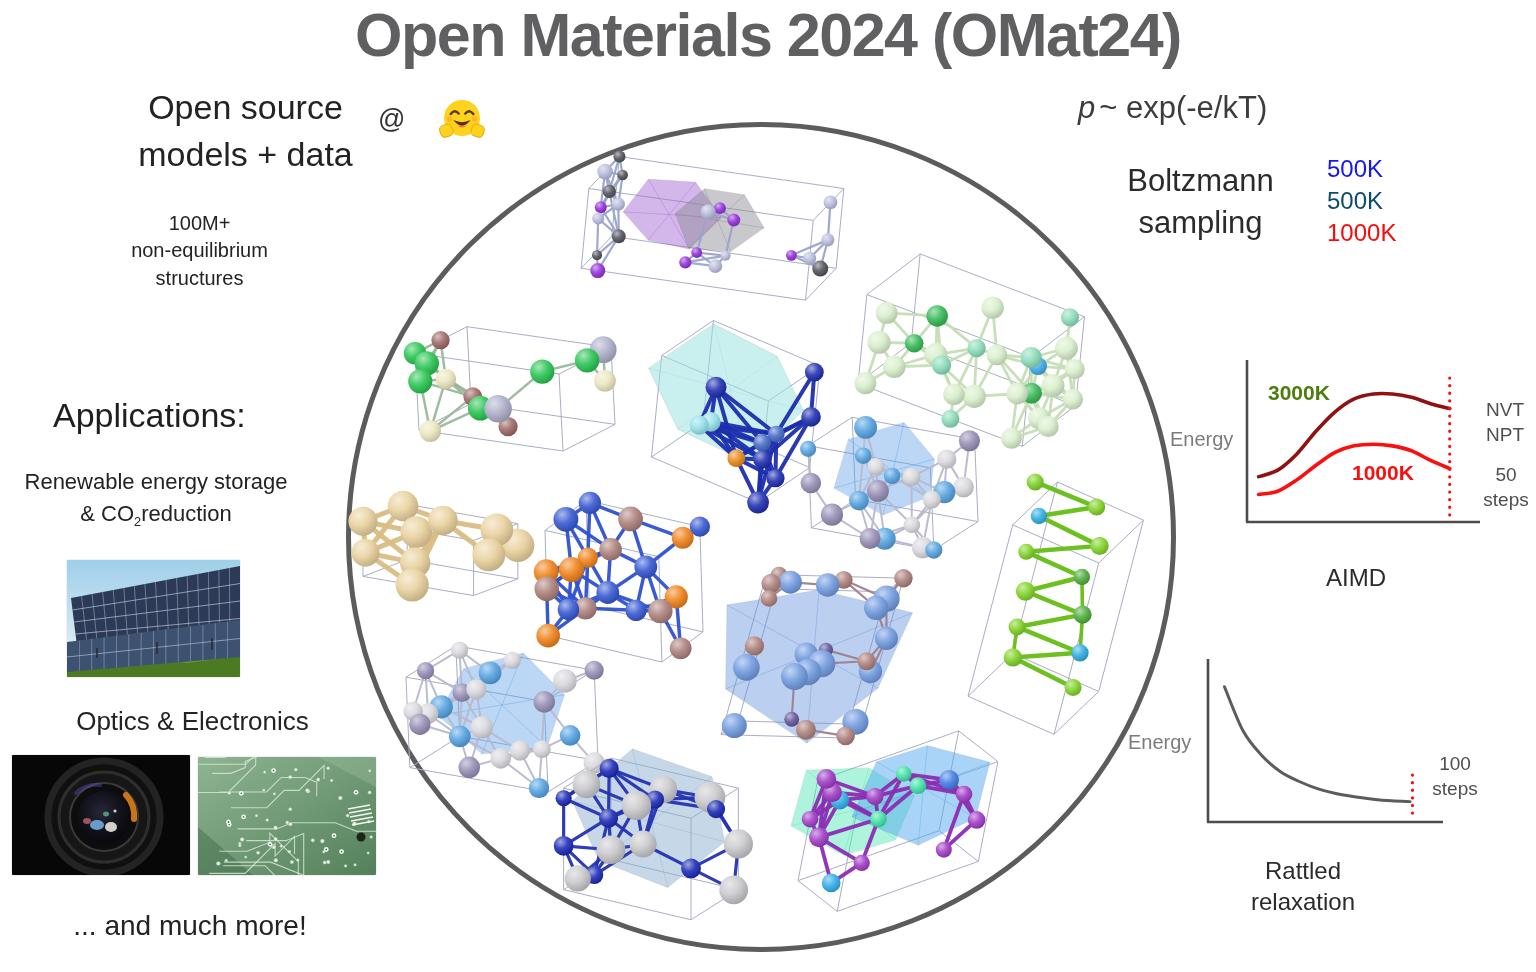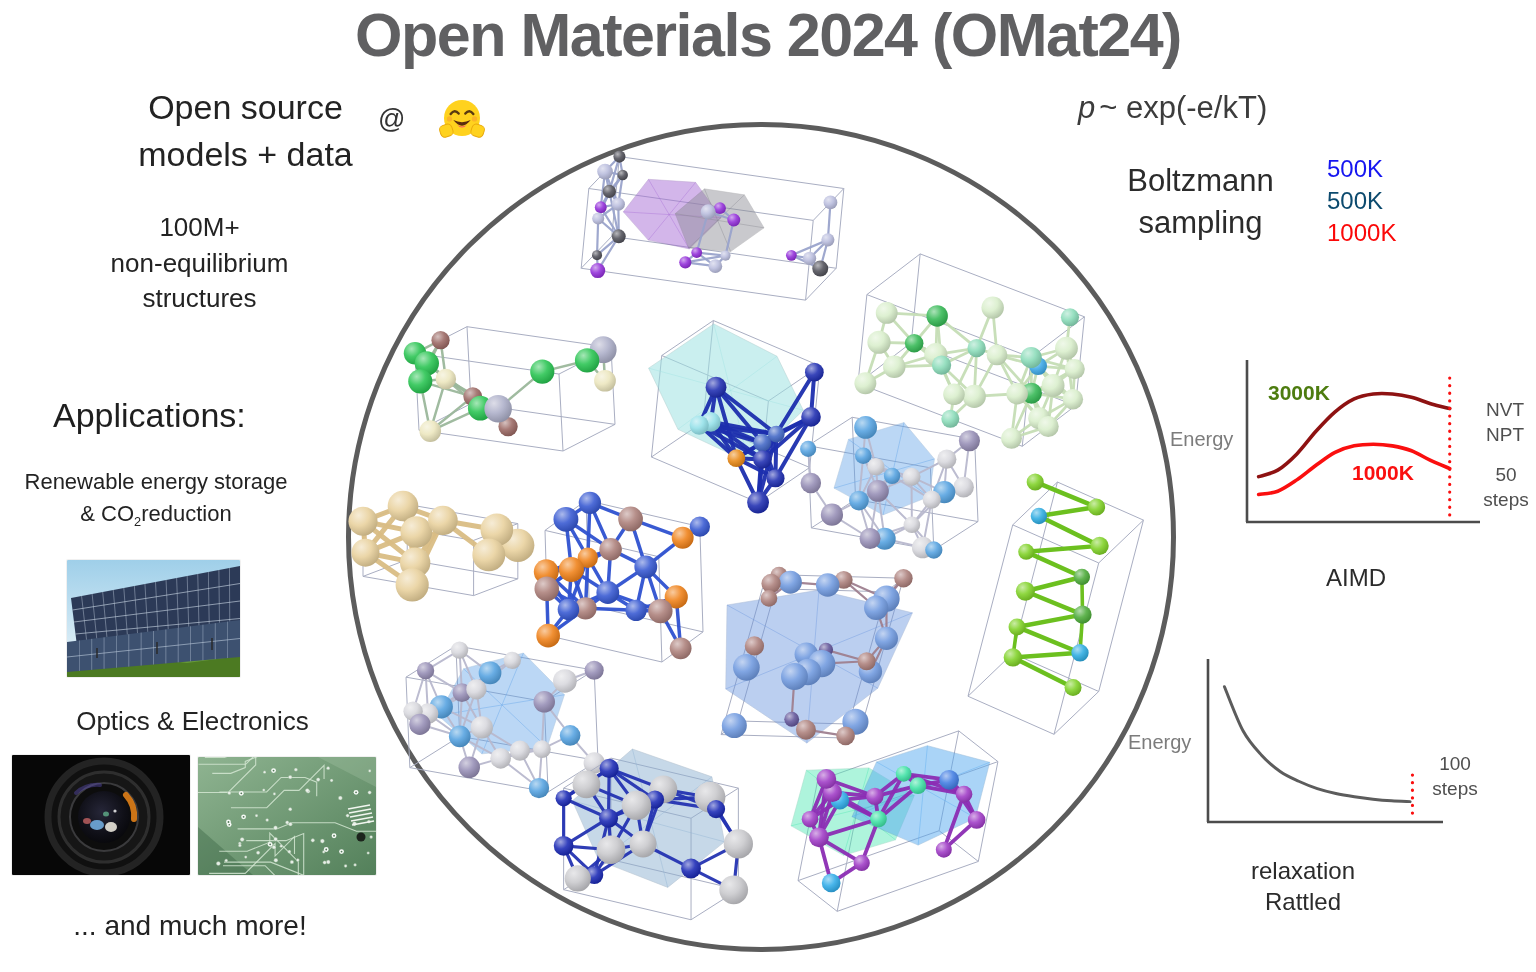--- a/index.html
+++ b/index.html
@@ -6,21 +6,21 @@
   html,body{background:#fff}
   body{width:1536px;height:972px;font-family:"Liberation Sans",sans-serif;overflow:hidden;position:relative}
   .stage{position:relative;width:1536px;height:972px;background:#ffffff}
   .abs{position:absolute}
   .page-title{left:0;right:0;top:0;text-align:center;font-size:61px;font-weight:700;color:#606062;letter-spacing:-1.5px}
   .txt{color:#232323}
   .center{text-align:center}
   .open-source{left:108px;top:84px;width:275px;font-size:34px;line-height:1.37;font-weight:500}
   .at-symbol{left:378px;top:104px;font-size:27px;color:#333}
   .hf{left:438px;top:96px}
-  .count-block{left:72px;top:210px;width:255px;font-size:26px;line-height:1.37;font-weight:500}
+  .count-block{left:72px;top:210px;width:255px;font-size:20px;line-height:1.37;font-weight:500}
   .apps-heading{left:53px;top:396px;font-size:34px;font-weight:500;color:#1f1f1f}
   .app-energy{left:0px;top:466px;width:312px;font-size:22px;line-height:1.45;font-weight:500}
   .app-energy sub{font-size:0.58em}
   .sp-l{}
   .app-optics{left:70px;top:706px;width:245px;font-size:26px;font-weight:500}
   .more-text{left:55px;top:910px;width:270px;font-size:28px;font-weight:500}
   .photo{border-radius:1px;box-shadow:0 0 0 1px rgba(0,0,0,.06)}
   .big-circle{left:346px;top:122px;width:830px;height:830px;border:5px solid #5c5c5c;border-radius:50%}
   .equation{left:1078px;top:90px;font-size:31px;color:#3c3c3c;font-weight:500}
   .equation .it{font-style:italic;margin-right:4px}
@@ -1359,17 +1359,17 @@
       <line x1="82" y1="177" x2="318" y2="177" stroke="#4c4c4c" stroke-width="2.6"></line>
       <path d="M99.45,41.71000000000001C102.54416666666667,49.045 111.82666666666668,74.30999999999999 118.01500000000001,85.71999999999998C124.20333333333335,97.12999999999998 130.39166666666668,103.37833333333333 136.58,110.17C142.76833333333335,116.96166666666667 148.95666666666668,122.12333333333333 155.145,126.47C161.33333333333334,130.81666666666666 167.52166666666668,133.3975 173.71,136.25C179.89833333333334,139.1025 186.08666666666667,141.5475 192.275,143.585C198.46333333333334,145.6225 204.65166666666667,147.11666666666667 210.84,148.475C217.02833333333334,149.83333333333331 223.21666666666667,150.7841666666667 229.405,151.735C235.59333333333333,152.68583333333333 241.78166666666667,153.50083333333333 247.97,154.18C254.15833333333333,154.85916666666668 260.3466666666667,155.4025 266.535,155.81C272.72333333333336,156.2175 282.0058333333334,156.48916666666668 285.1,156.625" fill="none" stroke="#5c5c5c" stroke-width="3" stroke-linecap="round"></path>
       <line x1="287.45" y1="130" x2="287.45" y2="175" stroke="#fa0f0f" stroke-width="3.2" stroke-dasharray="0.1 7.5" stroke-linecap="round"></line>
     </svg>
   <div class="abs chart-label" style="left:1128px;top:731px">Energy</div>
   <div class="abs side-note center" style="left:1426px;top:751px;width:58px">
     <div>100</div>
     <div>steps</div>
   </div>
   <div class="abs chart-title center" style="left:1228px;top:855px;width:150px">
+    <div>Rattled</div>
     <div>relaxation</div>
-    <div>Rattled</div>
   </div>
 
 </div>
 
 </body></html>

